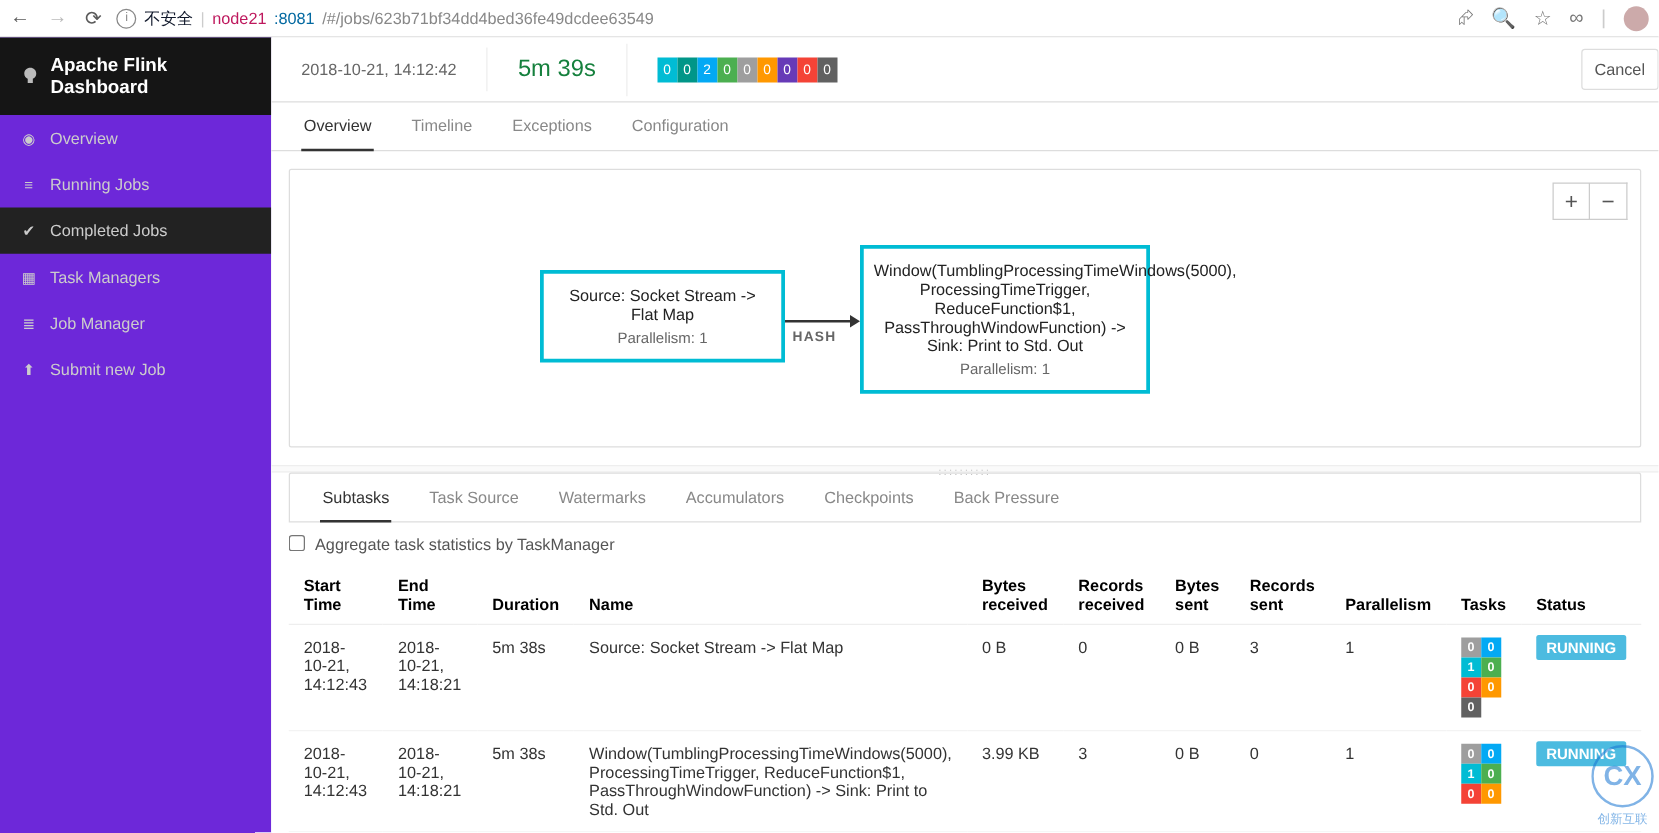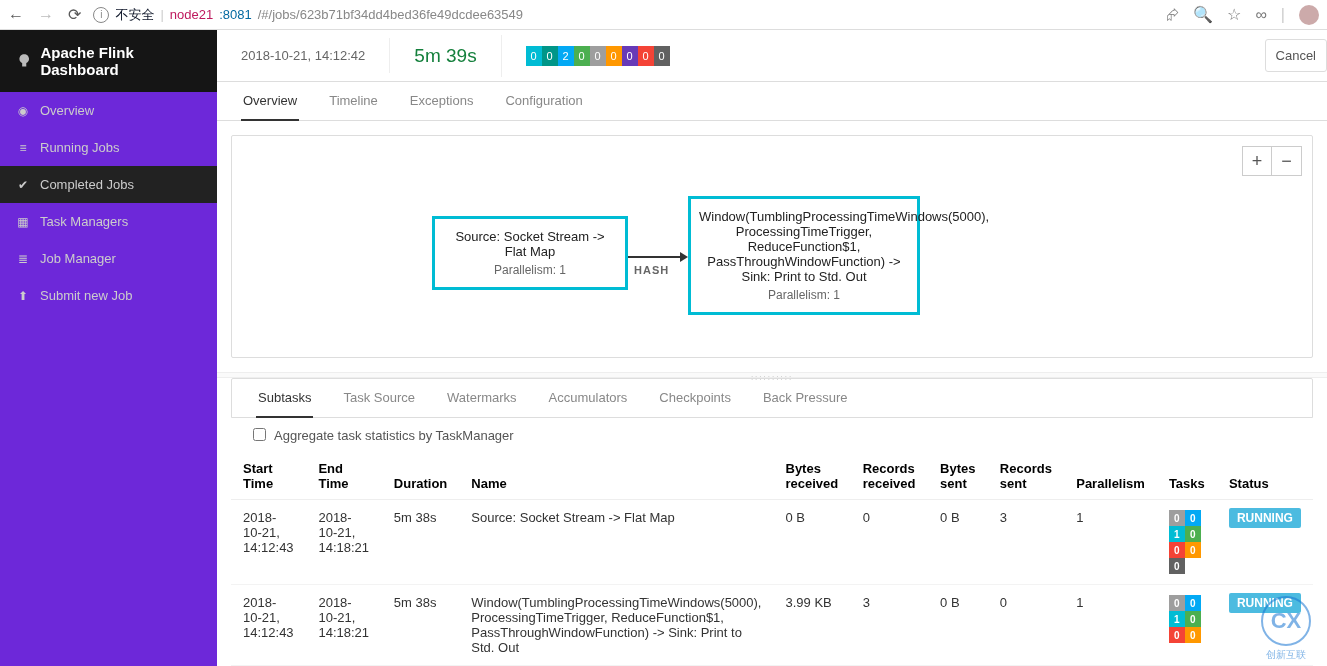--- a/index.html
+++ b/index.html
@@ -59,34 +59,34 @@
     .node { position: absolute; border: 3px solid #00bcd4; background: #fff; text-align: center; padding: 10px 8px; font-size: 13px; color: #222; }
     .node .par { font-size: 12px; color: #666; margin-top: 4px; }
     .edge-label { position: absolute; font-size: 11px; color: #666; letter-spacing: 1px; }
     .arrow-line { position: absolute; height: 2px; background: #333; }
     .arrow-head { position: absolute; width: 0; height: 0; border-top: 5px solid transparent; border-bottom: 5px solid transparent; border-left: 8px solid #333; }
     
     .splitter { height: 6px; background: #fafafa; border-top: 1px solid #eee; border-bottom: 1px solid #eee; text-align: center; color: #bbb; font-size: 8px; letter-spacing: 2px; }
     
     .subtabs { margin: 0 14px; border: 1px solid #ddd; border-bottom: 1px solid #ddd; border-top-left-radius: 2px; border-top-right-radius: 2px; }
     
-    .agg-row { padding: 10px 36px; display: flex; gap: 8px; color: #555; }
+    .agg-row { padding: 10px 14px; display: flex; gap: 8px; color: #555; }
     .agg-row input[type=checkbox]{ width:13px; height:13px; }
     
     .table-wrap { margin: 0 14px 0 14px; }
     table { width: 100%; border-collapse: collapse; font-size: 13px; }
     th { text-align: left; font-weight: 700; color: #000000; padding: 8px 12px; border-bottom: 1px solid #eee; vertical-align: bottom; }
     td { padding: 10px 12px; border-bottom: 1px solid #f3f3f3; vertical-align: top; color: #333; }
     
     .task-badges { display: flex; flex-wrap: wrap; gap: 0; max-width: 52px; }
     .tb { width: 16px; height: 16px; color: #fff; font-size: 10px; display: inline-flex; align-items: center; justify-content: center; font-weight: 600; }
     
     .status-chip { background: #4cbbe0; color: #fff; padding: 3px 8px; border-radius: 2px; font-size: 12px; font-weight: 600; }
     
-    .watermark { position: fixed; right: 16px; bottom: 4px; opacity: .55; font-size: 10px; color: #1976d2; text-align: center; pointer-events: none; }
+    .watermark { position: fixed; right: 4px; bottom: 4px; opacity: .55; font-size: 10px; color: #1976d2; text-align: center; pointer-events: none; }
     .watermark .wm-ico { width: 50px; height: 50px; border: 2px solid #1976d2; border-radius: 50%; display: flex; align-items: center; justify-content: center; font-size: 22px; font-weight: bold; margin: 0 auto 2px; }
   </style>
 </head>
 <body>
 
 <div class="browser-bar">
   <div class="nav-icons">
     <span>←</span>
     <span style="color:#bbb">→</span>
     <span>⟳</span>

